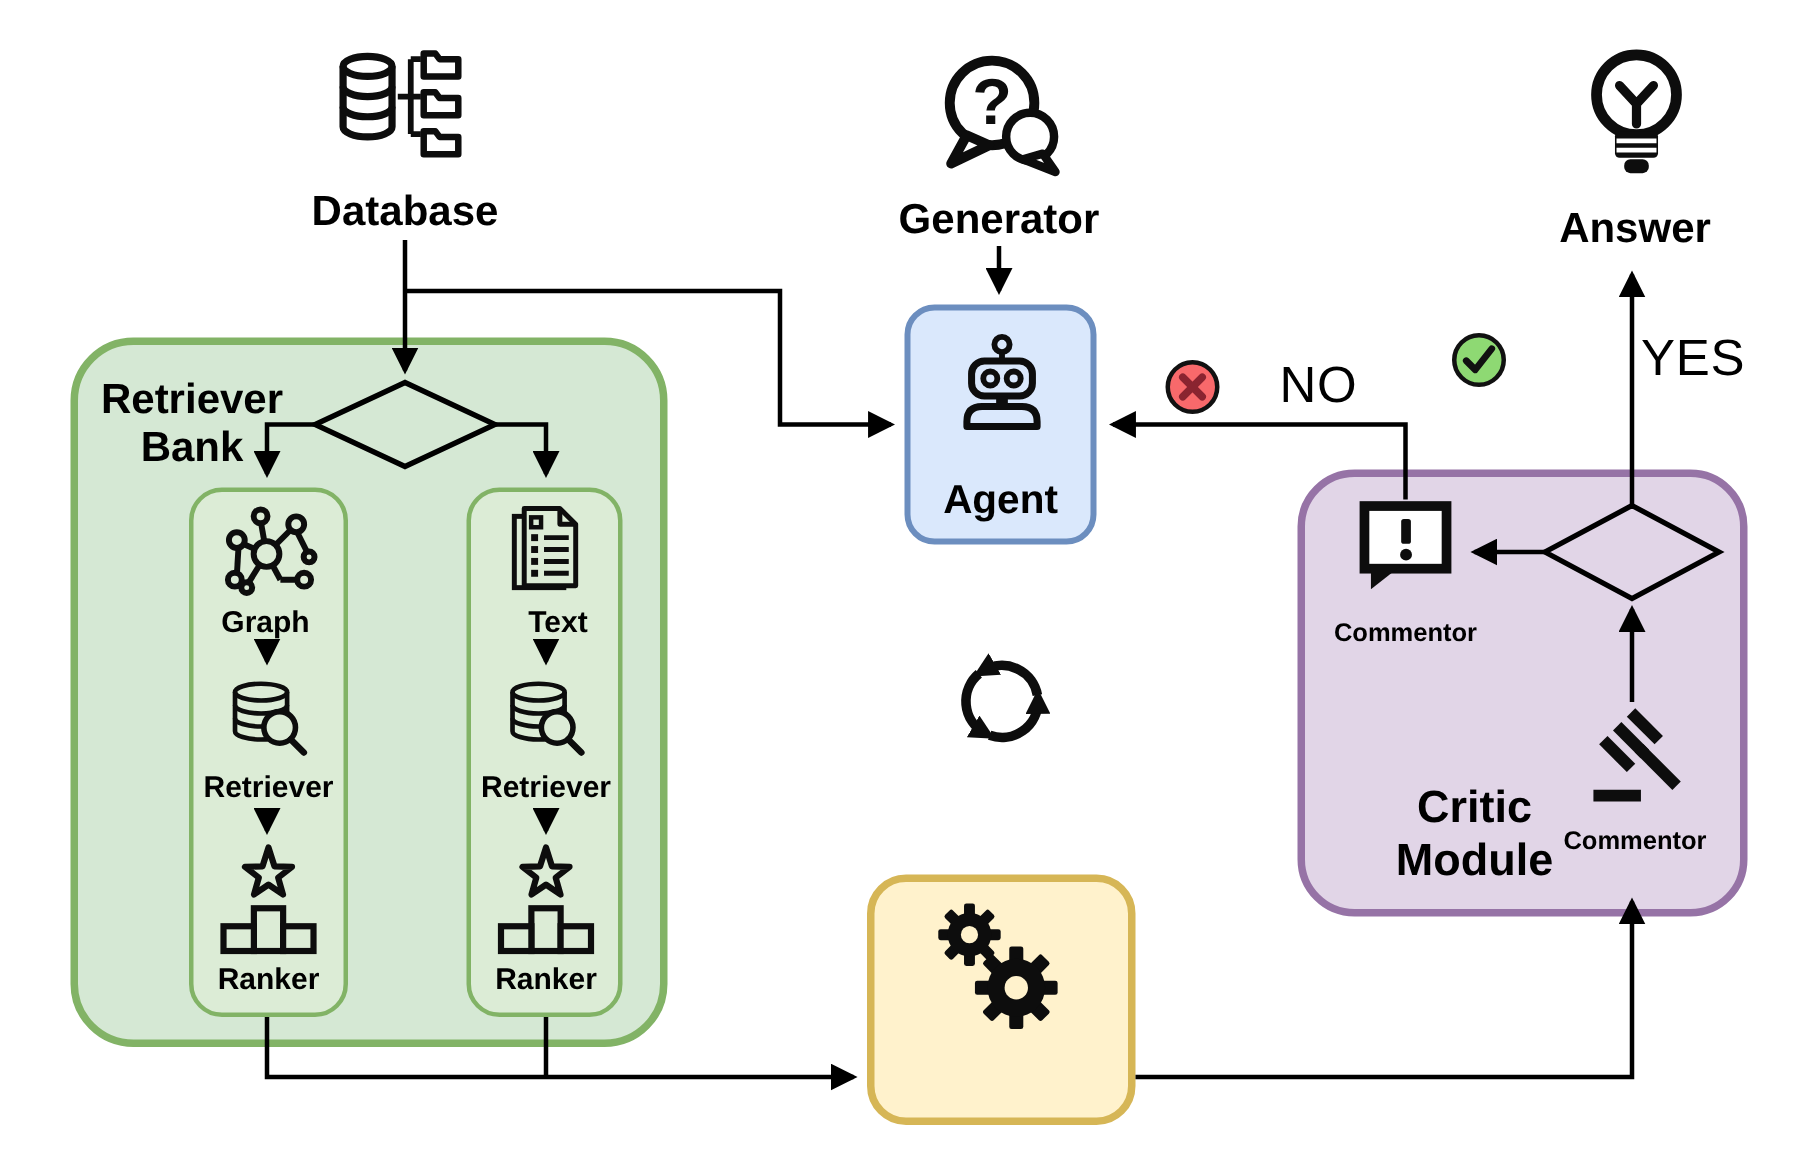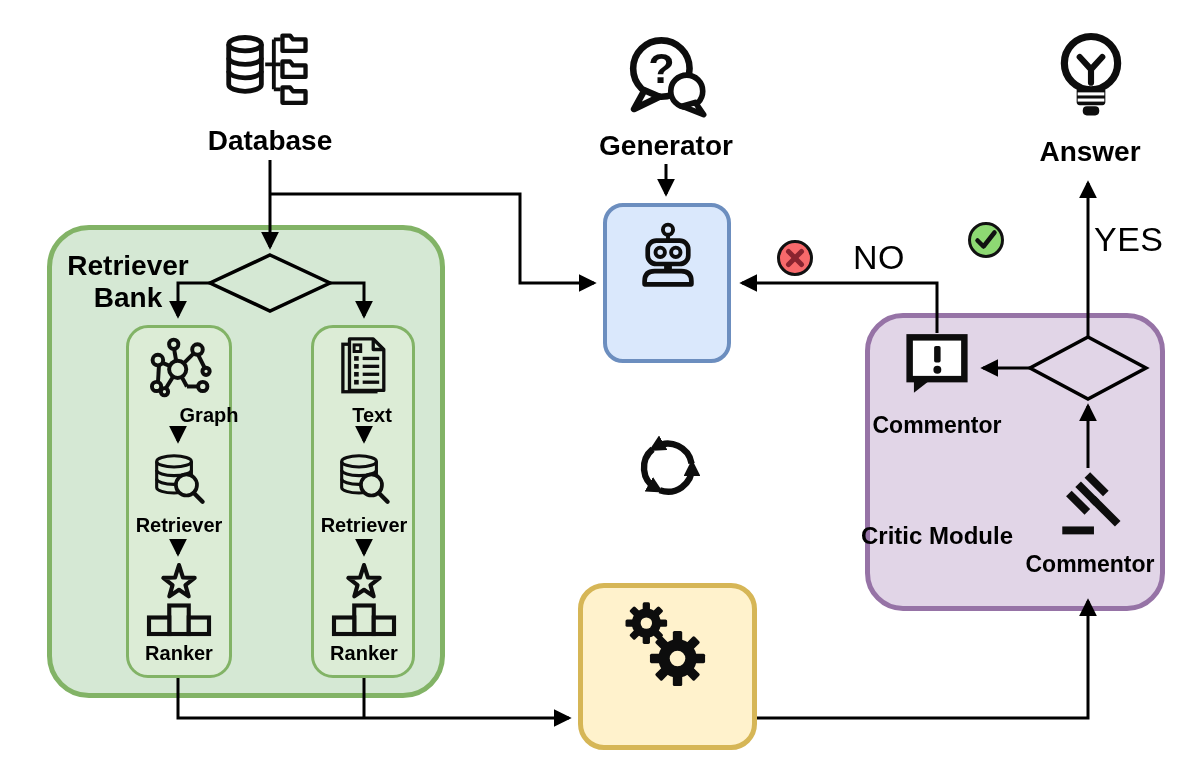--- a/index.html
+++ b/index.html
@@ -13,21 +13,21 @@
   .inner-right{left:311px;top:325px;width:104px;height:353px;}
   .agentbox{left:603px;top:203px;width:128px;height:160px;border-width:4px;border-radius:20px;z-index:2;}
   .genbox{left:578px;top:583px;width:179px;height:167px;border-width:5px;border-radius:26px;z-index:2;}
   .criticbox{left:865px;top:313px;width:300px;height:298px;border-width:5px;border-radius:38px;z-index:1;}
   
   .lbl{position:absolute;text-align:center;font-weight:700;line-height:1.15;z-index:4;}
   .lbl-top{font-size:28px;}
   .lbl-box{font-size:27px;}
   .lbl-sec{font-size:28px;}
   .lbl-step{font-size:20px;}
-  .lbl-mini{font-size:23px;}
+  .lbl-mini{font-size:17px;}
   .badge-text{position:absolute;font-size:34px;font-weight:400;letter-spacing:0.5px;z-index:4;}
   .icon{position:absolute;z-index:3;}
   svg{display:block;}
   #wires{position:absolute;left:0;top:0;z-index:5;pointer-events:none;}
 </style>
 </head>
 <body>
 
 <div id="canvas">
 
@@ -99,21 +99,21 @@
       <circle cx="48" cy="52" r="13"></circle>
         <circle cx="42" cy="14" r="7"></circle>
       <circle cx="78" cy="22" r="8"></circle>
         <circle cx="91" cy="55" r="5.5"></circle>
       <circle cx="18" cy="38" r="8"></circle>
         <circle cx="16" cy="78" r="7"></circle>
       <circle cx="28" cy="86" r="5.5"></circle>
         <circle cx="86" cy="78" r="7"></circle>
     </g>
   </svg>
-  <div class="lbl lbl-step" style="left:129px;top:404px;width:96px;padding-left:32px;">Graph</div>
+  <div class="lbl lbl-step" style="left:129px;top:404px;width:96px;">Graph</div>
 
   <svg class="icon" style="left:148px;top:450px;" width="62" height="60" viewBox="0 0 100 92">
     <g fill="none" stroke="#0d0d0d" stroke-width="5">
       <ellipse cx="42" cy="16" rx="28" ry="9"></ellipse>
       <path d="M14,16 V58 A28,9 0 0 0 70,58 V16"></path>
       <path d="M14,30 A28,9 0 0 0 70,30"></path>
       <path d="M14,44 A28,9 0 0 0 70,44"></path>
     </g>
     <circle cx="62" cy="54" r="17" fill="#dcecd6" stroke="#0d0d0d" stroke-width="6"></circle>
     <line x1="74" y1="67" x2="88" y2="81" stroke="#0d0d0d" stroke-width="7" stroke-linecap="round"></line>
@@ -174,20 +174,21 @@
 
   <svg class="icon" style="left:629px;top:218px;" width="78" height="78" viewBox="0 0 100 90">
     <circle cx="50" cy="10" r="6.5" fill="none" stroke="#0d0d0d" stroke-width="5"></circle>
     <line x1="50" y1="17" x2="50" y2="24" stroke="#0d0d0d" stroke-width="5"></line>
     <rect x="24" y="24" width="52" height="30" rx="11" fill="none" stroke="#0d0d0d" stroke-width="6"></rect>
     <circle cx="40" cy="39" r="6" fill="none" stroke="#0d0d0d" stroke-width="5"></circle>
     <circle cx="60" cy="39" r="6" fill="none" stroke="#0d0d0d" stroke-width="5"></circle>
     <rect x="45" y="54" width="10" height="9" fill="#0d0d0d"></rect>
     <path d="M20,80 L20,76 Q20,63 33,63 L67,63 Q80,63 80,76 L80,80 Z" fill="none" stroke="#0d0d0d" stroke-width="6" stroke-linejoin="round"></path>
   </svg>
+  <div class="lbl lbl-box" style="left:607px;top:318px;width:120px;">Agent</div>
 
   <svg class="icon" style="left:628px;top:426px;" width="80" height="80" viewBox="0 0 100 100">
     <defs>
       <marker id="cyc" viewBox="0 0 10 10" refX="5" refY="5" markerWidth="2.6" markerHeight="2.6" orient="auto">
         <path d="M0,0 L10,5 L0,10 z" fill="#0d0d0d"></path>
       </marker>
     </defs>
     <g fill="none" stroke="#0d0d0d" stroke-width="8">
       <path d="M79.5,46.8 A30,30 0 0 0 35,26" marker-end="url(#cyc)"></path>
       <path d="M30.7,29 A30,30 0 0 0 35,78" marker-end="url(#cyc)"></path>
@@ -227,21 +228,21 @@
   </svg>
 
   <svg class="icon" style="left:901px;top:330px;" width="72" height="68" viewBox="0 0 100 92">
     <rect x="12" y="9" width="76" height="58" fill="#fff" stroke="#0d0d0d" stroke-width="9"></rect>
     <path d="M18,64 L18,86 L46,64 Z" fill="#0d0d0d"></path>
     <rect x="46" y="21" width="9" height="23" rx="2.5" fill="#0d0d0d"></rect>
     <circle cx="50.5" cy="54" r="5.5" fill="#0d0d0d"></circle>
   </svg>
   <div class="lbl lbl-mini" style="left:867px;top:412px;width:140px;">Commentor</div>
 
-  <div class="lbl" style="left:857px;top:522px;width:160px;font-size:24px;text-align:center;">Critic Module</div>
+  <div class="lbl" style="left:903px;top:522px;width:160px;font-size:30px;text-align:center;">Critic Module</div>
 
   <svg class="icon" style="left:1057px;top:468px;" width="66" height="72" viewBox="0 0 100 104">
     <g stroke="#0d0d0d" stroke-width="12" stroke-linecap="butt">
       <line x1="46" y1="8" x2="74" y2="36"></line>
       <line x1="32" y1="22" x2="60" y2="50"></line>
       <line x1="18" y1="36" x2="46" y2="64"></line>
       <line x1="54" y1="44" x2="92" y2="82"></line>
       <line x1="8" y1="92" x2="56" y2="92"></line>
     </g>
   </svg>

